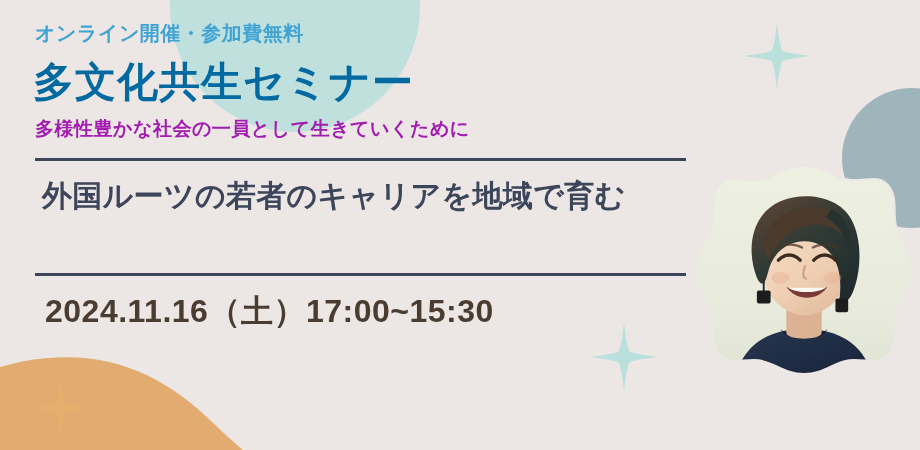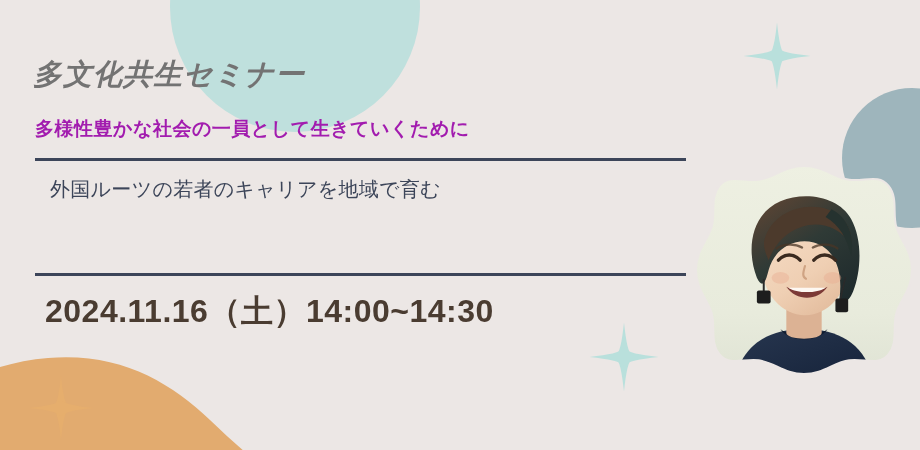--- a/index.html
+++ b/index.html
@@ -57,26 +57,25 @@
     font-size: 20px;
     font-weight: bold;
     letter-spacing: 0.5px;
     color: #3fa3d4;
     white-space: nowrap;
   }
 
   #main-title {
     position: absolute;
     left: 33px; top: 55px;
-    font-size: 29px;
+    font-size: 41px;
     font-weight: bold;
     letter-spacing: 1px;
-    color: #737373;
-    white-space: nowrap;
-    font-style: italic;
+    color: #0369a1;
+    white-space: nowrap;
   }
 
   #sub-title {
     position: absolute;
     left: 35px; top: 116px;
     font-size: 19px;
     font-weight: bold;
     letter-spacing: 0.5px;
     color: #a21caf;
     white-space: nowrap;
@@ -89,26 +88,25 @@
     height: 3px;
     background: #3c4559;
   }
   #divider-top    { top: 158px; }
   #divider-bottom { top: 273px; }
 
   #session-title {
     position: absolute;
     left: 42px; top: 176px;
     width: 650px;
-    font-size: 20px;
-    font-weight: normal;
+    font-size: 30px;
+    font-weight: bold;
     line-height: 1.33;
     letter-spacing: 0.3px;
     color: #3c4559;
-    margin-left: 8px;
   }
   #session-title .line { display: block; white-space: nowrap; }
 
   #datetime {
     position: absolute;
     left: 45px; top: 290px;
     font-size: 32px;
     font-weight: bold;
     letter-spacing: 0.5px;
     color: #4a3c31;
@@ -159,34 +157,35 @@
 
   <div class="sparkle" id="sparkle-bottom-left">
     <svg viewBox="0 0 100 100">
       <path d="M50 2 C53 30 56 44 62 50 C56 56 53 70 50 98 C47 70 44 56 38 50 C44 44 47 30 50 2 Z" fill="#e6ae6d"></path>
       <path d="M2 50 C30 47 44 44 50 38 C56 44 70 47 98 50 C70 53 56 56 50 62 C44 56 30 53 2 50 Z" fill="#e6ae6d"></path>
     </svg>
   </div>
 
   <div id="content">
 
+    <div id="tagline">オンライン開催・参加費無料</div>
 
     <div id="main-title">多文化共生セミナー</div>
 
     <div id="sub-title">多様性豊かな社会の一員として生きていくために</div>
 
     <div class="divider" id="divider-top"></div>
 
     <div id="session-title">
       <span class="line">外国ルーツの若者のキャリアを地域で育む</span>
     </div>
 
     <div class="divider" id="divider-bottom"></div>
 
-    <div id="datetime">2024.11.16（土）14:00~14:30</div>
+    <div id="datetime">2024.11.16（土）17:00~15:30</div>
   </div>
 
   <div id="speaker">
 
     <div id="photo-frame">
       <svg viewBox="0 0 220 220">
         <defs>
           <clipPath id="scallopClip">
             <path d="M110 4
                      C130 4 140 16 156 18

